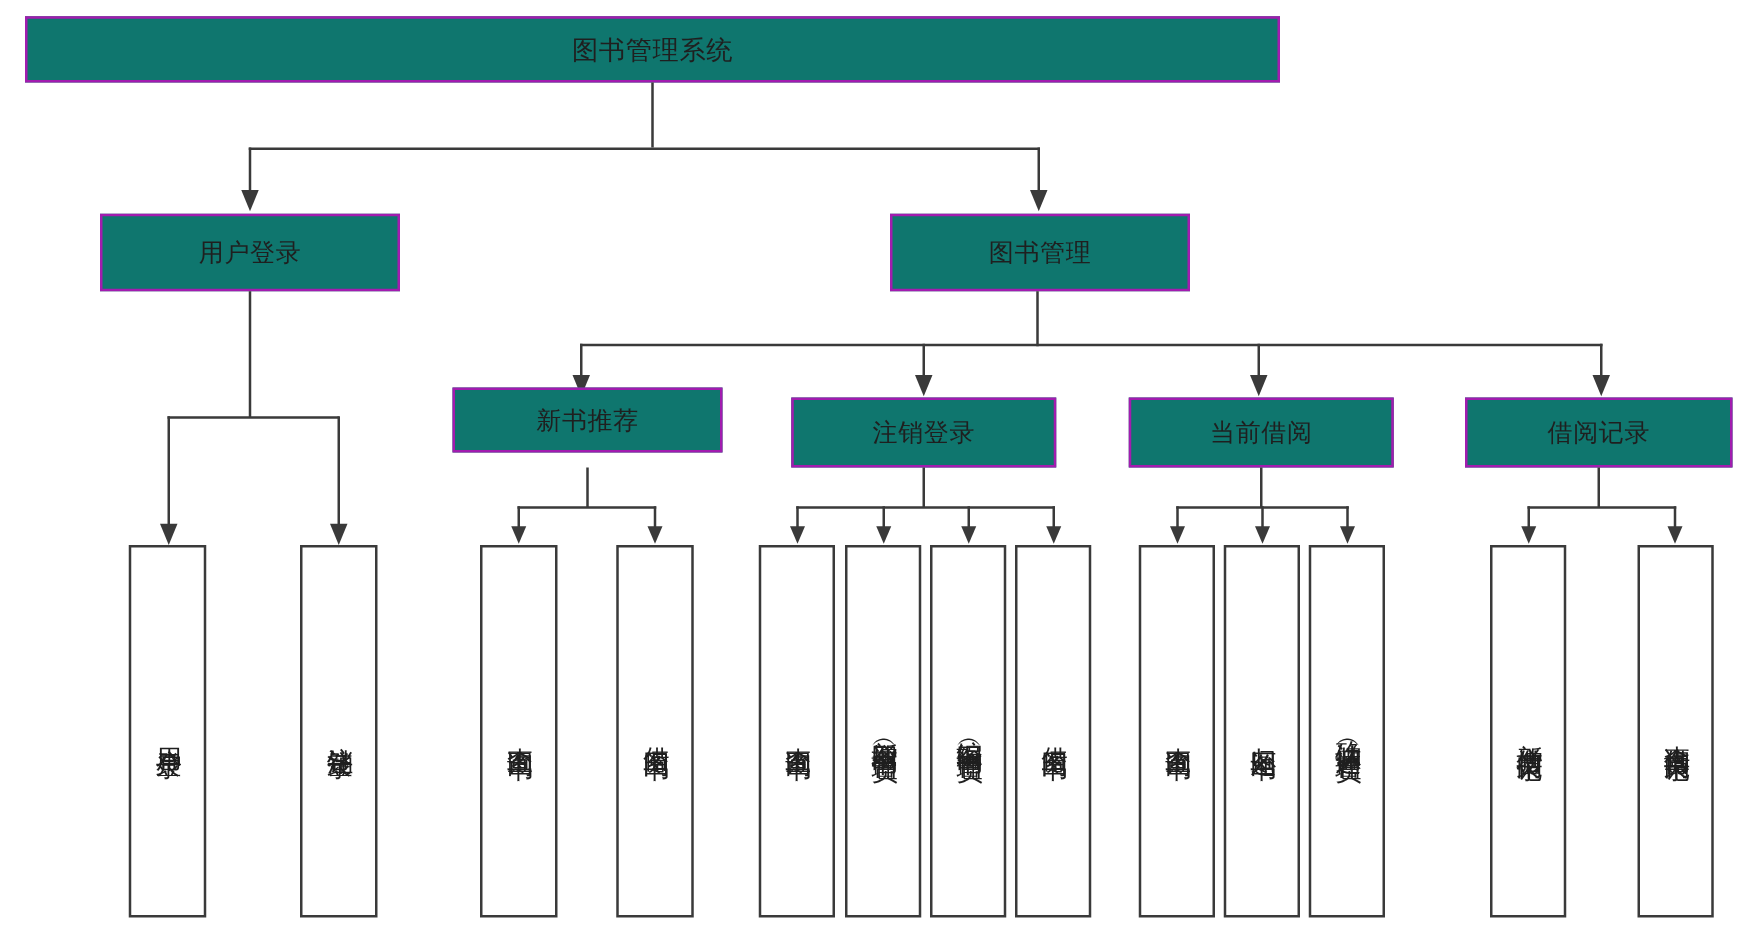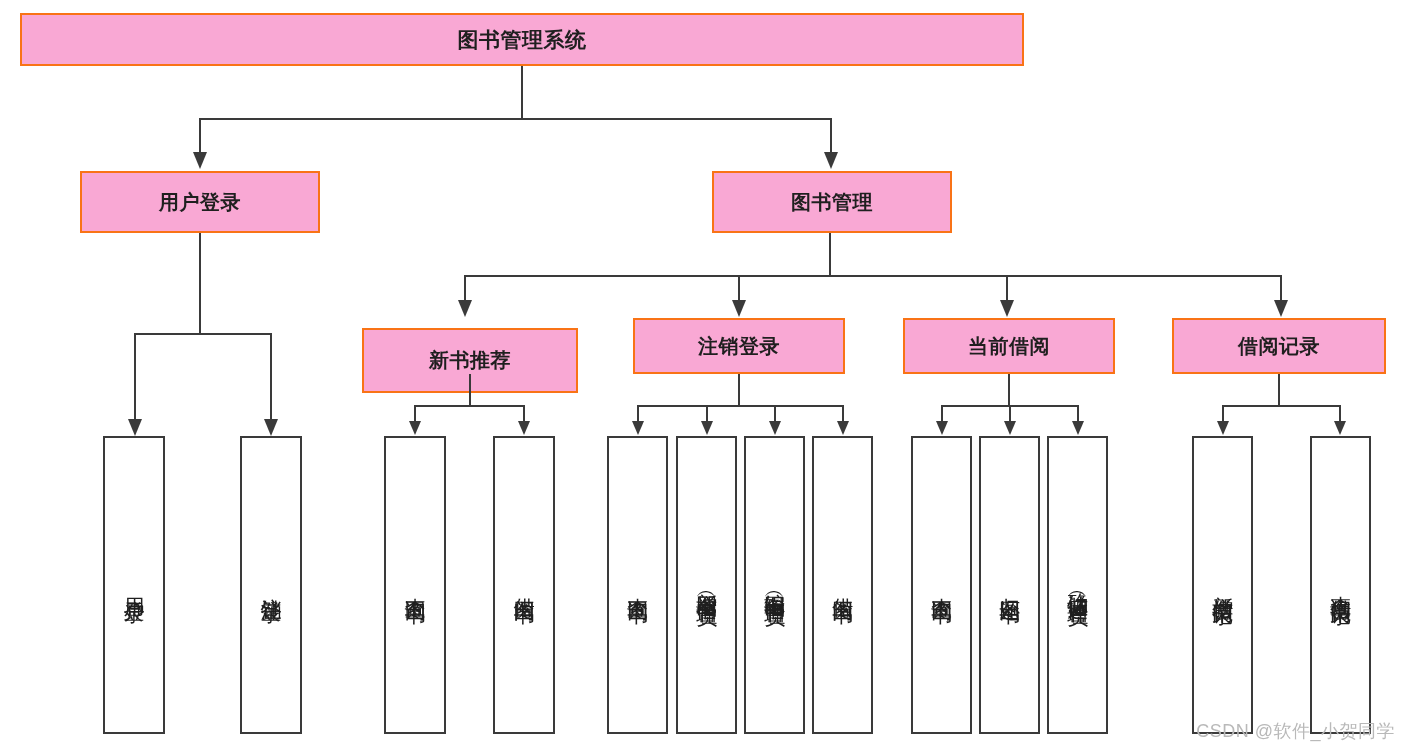--- a/index.html
+++ b/index.html
@@ -12,26 +12,25 @@
     width:1405px;
     height:747px;
     background:#ffffff;
     overflow:hidden;
   }
 
   
   .node{
     position:absolute;
     box-sizing:border-box;
-    background:#f9a8d4;
-    border:2px solid #f97316;
+    background:#0f766e;
+    border:2px solid #a21caf;
     display:flex;
     align-items:center;
     justify-content:center;
-    font-weight:bold;
   }
   .node-label{
     color:#1f1f1f;
     letter-spacing:.5px;
     white-space:nowrap;
   }
 
   .root .node-label{font-size:21px;}
   .lvl2 .node-label{font-size:20px;}
   .lvl3 .node-label{font-size:20px;}
@@ -140,21 +139,21 @@
   <div class="hline" style="left:464px; top:275px; width:818px;"></div>
   <div class="vline" style="left:464px; top:275px; height:27px;"></div>
   <div class="arrow" style="left:458px; top:300px;"></div>
   <div class="vline" style="left:738px; top:275px; height:27px;"></div>
   <div class="arrow" style="left:732px; top:300px;"></div>
   <div class="vline" style="left:1006px; top:275px; height:27px;"></div>
   <div class="arrow" style="left:1000px; top:300px;"></div>
   <div class="vline" style="left:1280px; top:275px; height:27px;"></div>
   <div class="arrow" style="left:1274px; top:300px;"></div>
 
-  <div class="node lvl3" style="left:362px; top:328px; width:216px; height:65px;">
+  <div class="node lvl3" style="left:362px; top:310px; width:216px; height:52px;">
     <span class="node-label">新书推荐</span>
   </div>
   <div class="node lvl3" style="left:633px; top:318px; width:212px; height:56px;">
     <span class="node-label">注销登录</span>
   </div>
   <div class="node lvl3" style="left:1172px; top:318px; width:214px; height:56px;">
     <span class="node-label">借阅记录</span>
   </div>
   <div class="node lvl3" style="left:903px; top:318px; width:212px; height:56px;">
     <span class="node-label">当前借阅</span>
@@ -265,15 +264,14 @@
       <span class="leaf-label">新增借阅记录</span>
     </div>
   </div>
 
   <div class="leaf" style="left:1310px; top:436px; width:61px; height:298px;">
     <div class="leaf-inner">
       <span class="leaf-label">查询借阅记录</span>
     </div>
   </div>
 
-  <div class="watermark">CSDN @软件_小贺同学</div>
 
 </div>
 
 </body></html>

